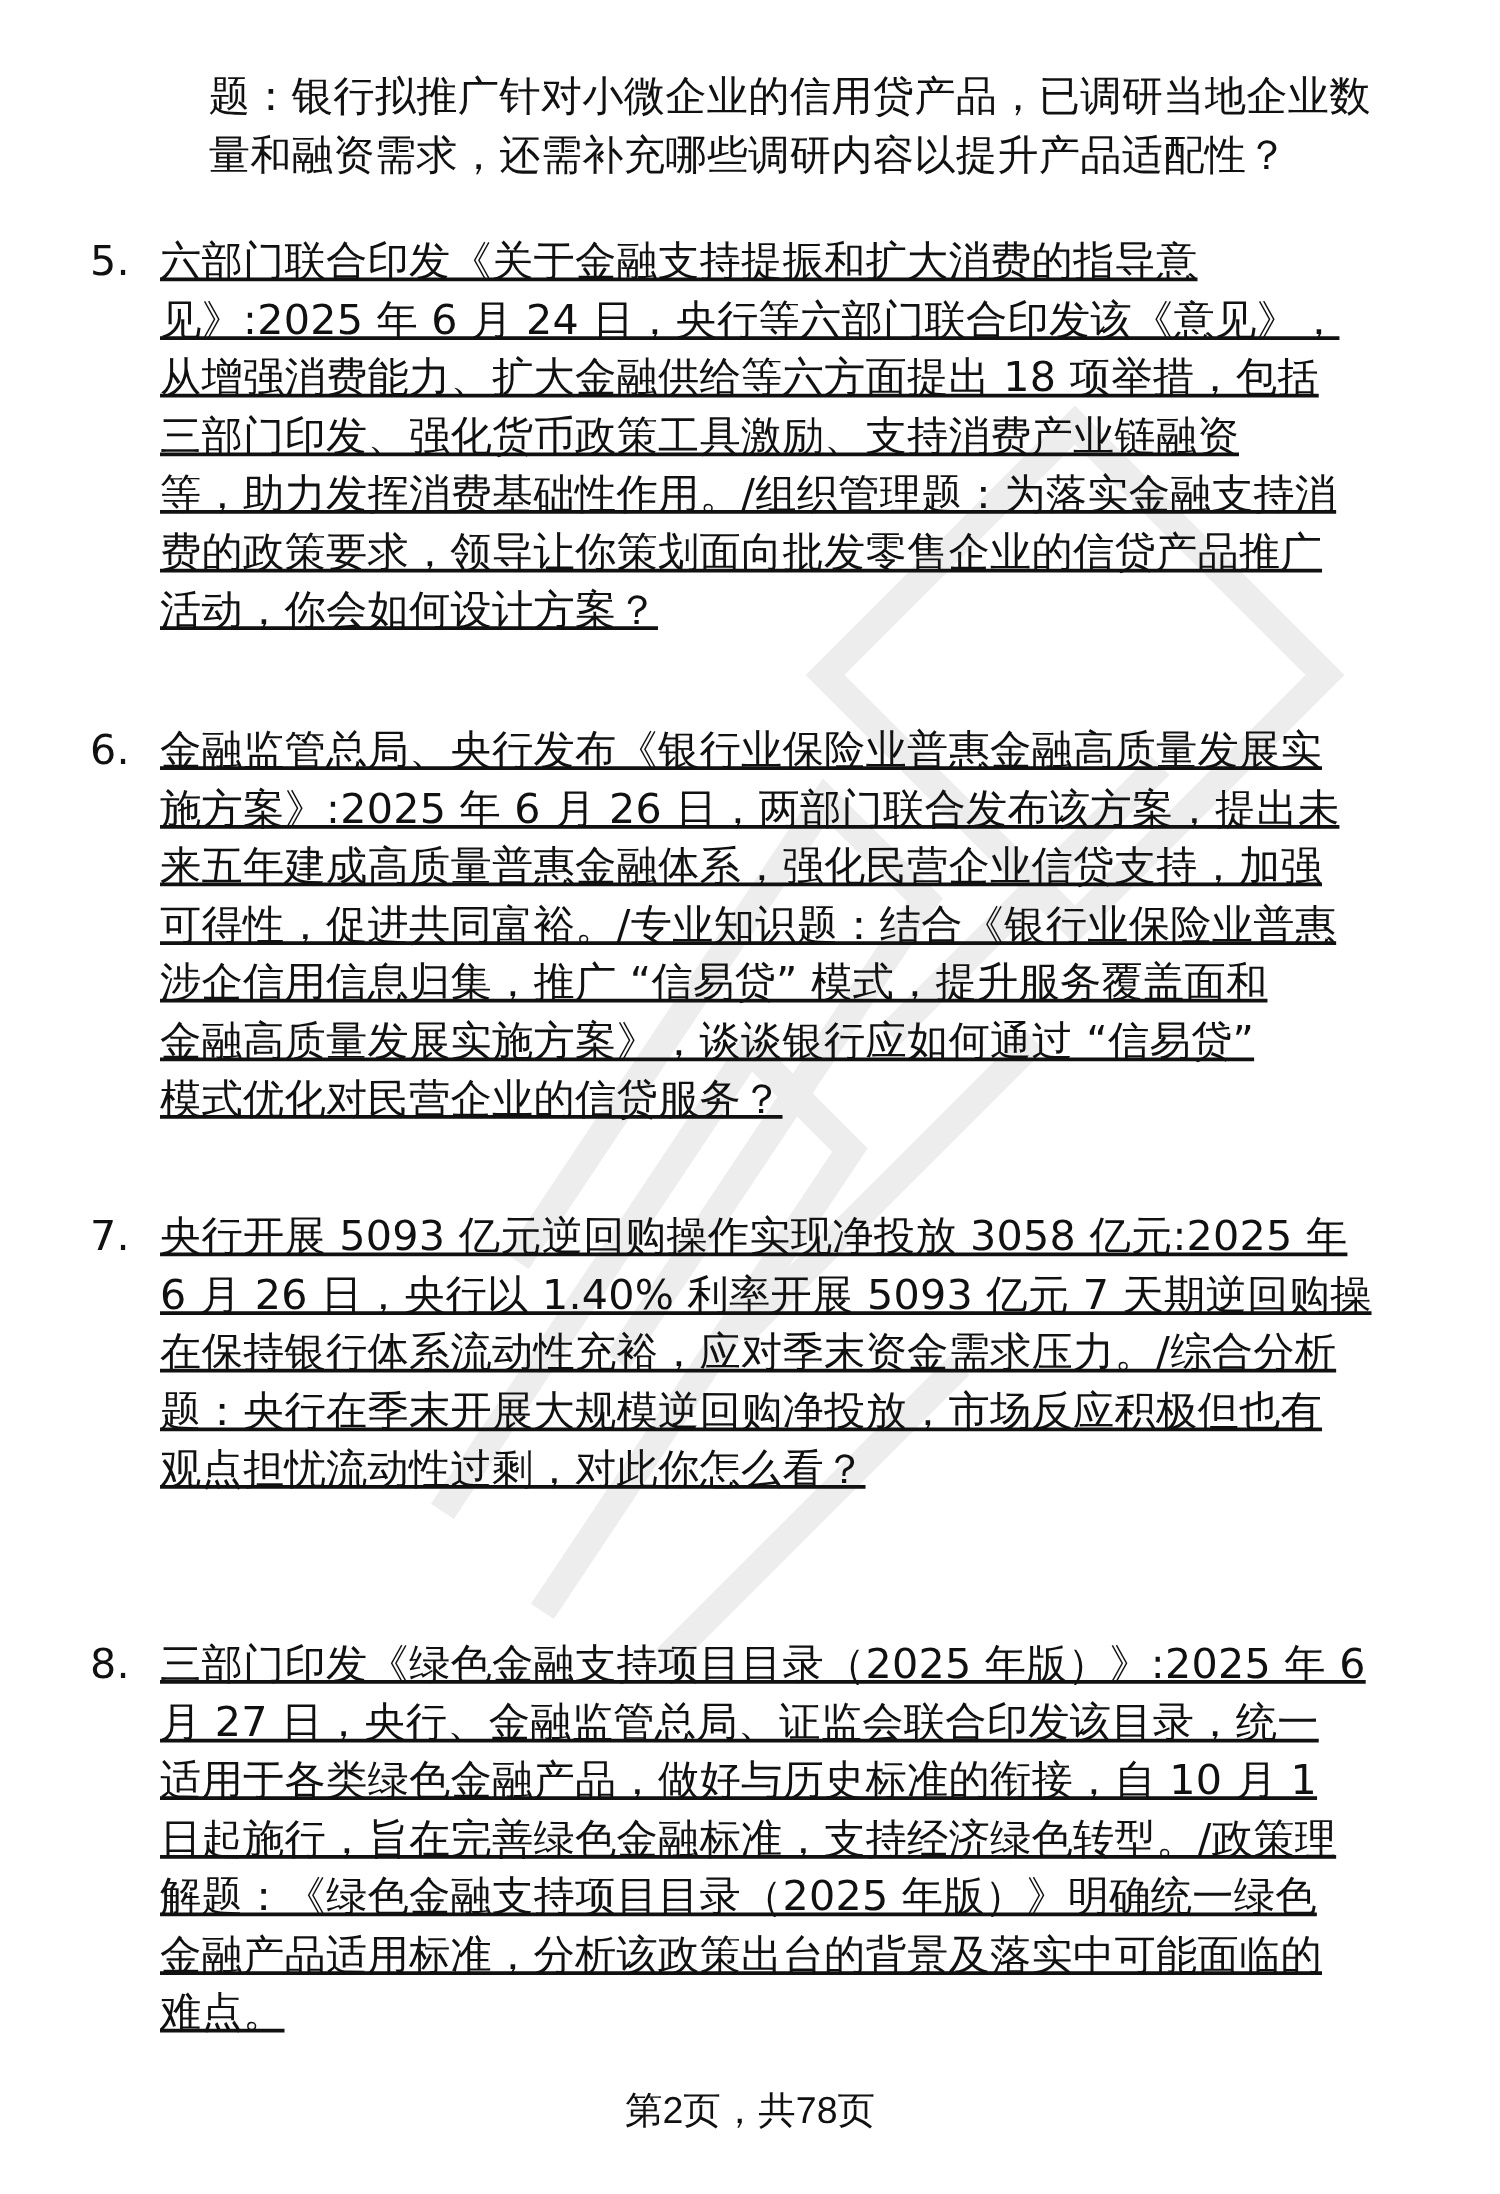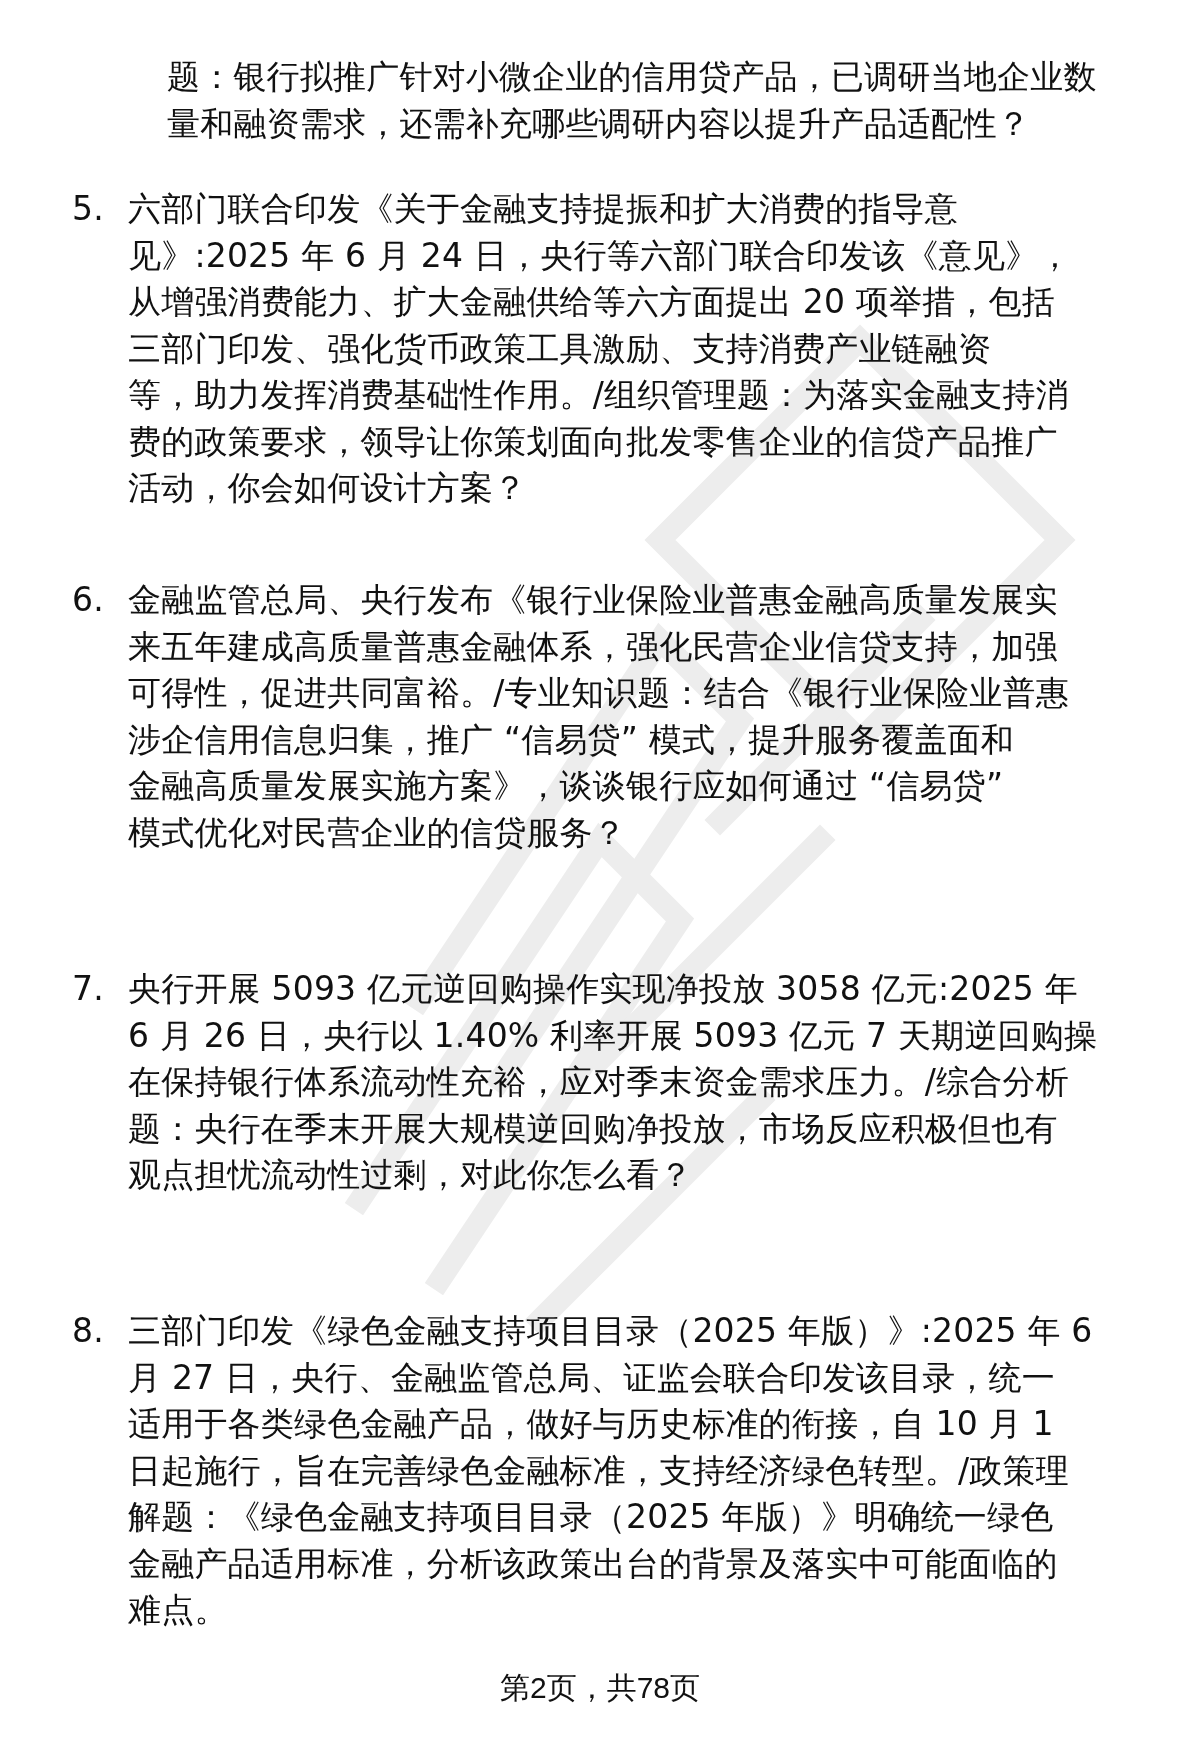--- a/index.html
+++ b/index.html
@@ -47,20 +47,21 @@
       letter-spacing: 0.2px;
     }
     .item .num {
       position: absolute;
       left: 0;
       top: 0;
       width: 56px;
     }
     .item .body {
       margin-left: 56px;
+      text-decoration: underline;
     }
     .line {
       display: block;
       white-space: nowrap;
     }
     .footer {
       position: absolute;
       top: 1668px;
       left: 0;
       width: 1200px;
@@ -89,32 +90,33 @@
   <div class="para" style="top:54px;">
     <span class="line">题：银行拟推广针对小微企业的信用贷产品，已调研当地企业数</span>
     <span class="line">量和融资需求，还需补充哪些调研内容以提升产品适配性？</span>
   </div>
 
   <div class="item" style="top:186px;">
     <span class="num">5.</span>
     <div class="body">
       <span class="line">六部门联合印发《关于金融支持提振和扩大消费的指导意</span>
       <span class="line">见》:2025 年 6 月 24 日，央行等六部门联合印发该《意见》，</span>
-      <span class="line">从增强消费能力、扩大金融供给等六方面提出 20 项举措，包括</span>
+      <span class="line">从增强消费能力、扩大金融供给等六方面提出 18 项举措，包括</span>
       <span class="line">三部门印发、强化货币政策工具激励、支持消费产业链融资</span>
       <span class="line">等，助力发挥消费基础性作用。/组织管理题：为落实金融支持消</span>
       <span class="line">费的政策要求，领导让你策划面向批发零售企业的信贷产品推广</span>
       <span class="line">活动，你会如何设计方案？</span>
     </div>
   </div>
 
   <div class="item" style="top:577px;">
     <span class="num">6.</span>
     <div class="body">
       <span class="line">金融监管总局、央行发布《银行业保险业普惠金融高质量发展实</span>
+      <span class="line">施方案》:2025 年 6 月 26 日，两部门联合发布该方案，提出未</span>
       <span class="line">来五年建成高质量普惠金融体系，强化民营企业信贷支持，加强</span>
       <span class="line">可得性，促进共同富裕。/专业知识题：结合《银行业保险业普惠</span>
       <span class="line">涉企信用信息归集，推广 “信易贷” 模式，提升服务覆盖面和</span>
       <span class="line">金融高质量发展实施方案》，谈谈银行应如何通过 “信易贷”</span>
       <span class="line">模式优化对民营企业的信贷服务？</span>
     </div>
   </div>
 
   <div class="item" style="top:966px;">
     <span class="num">7.</span>

